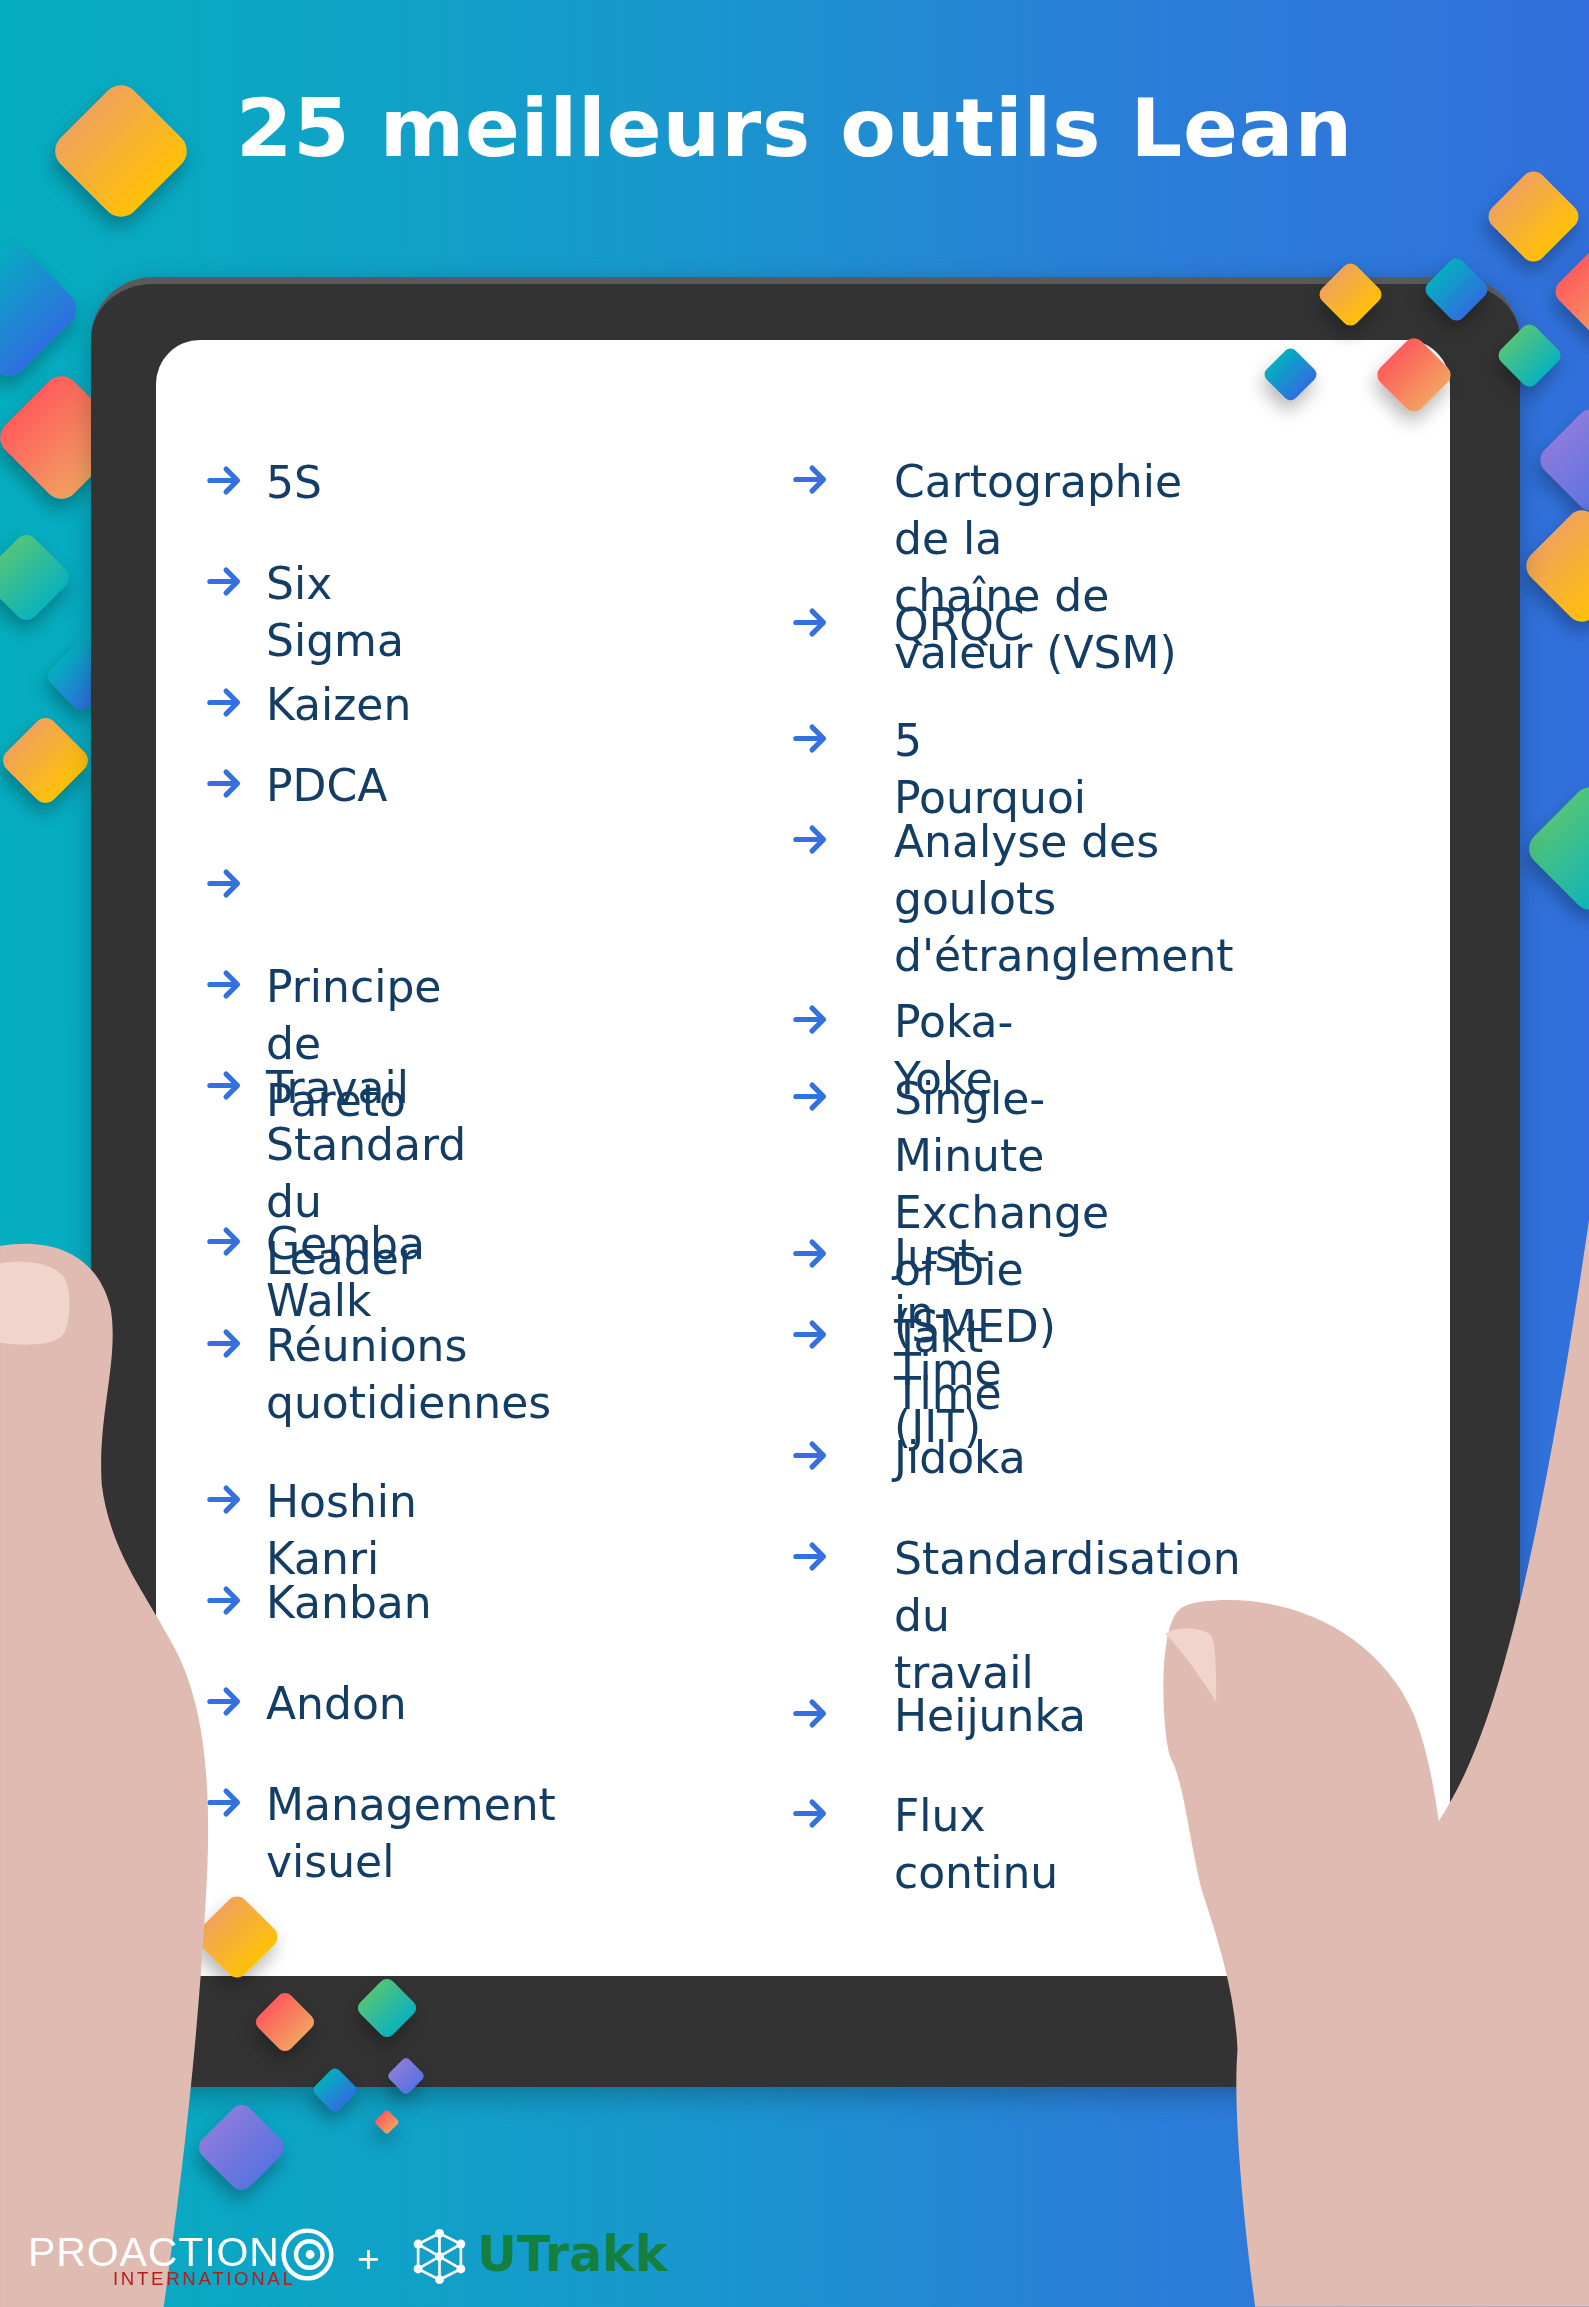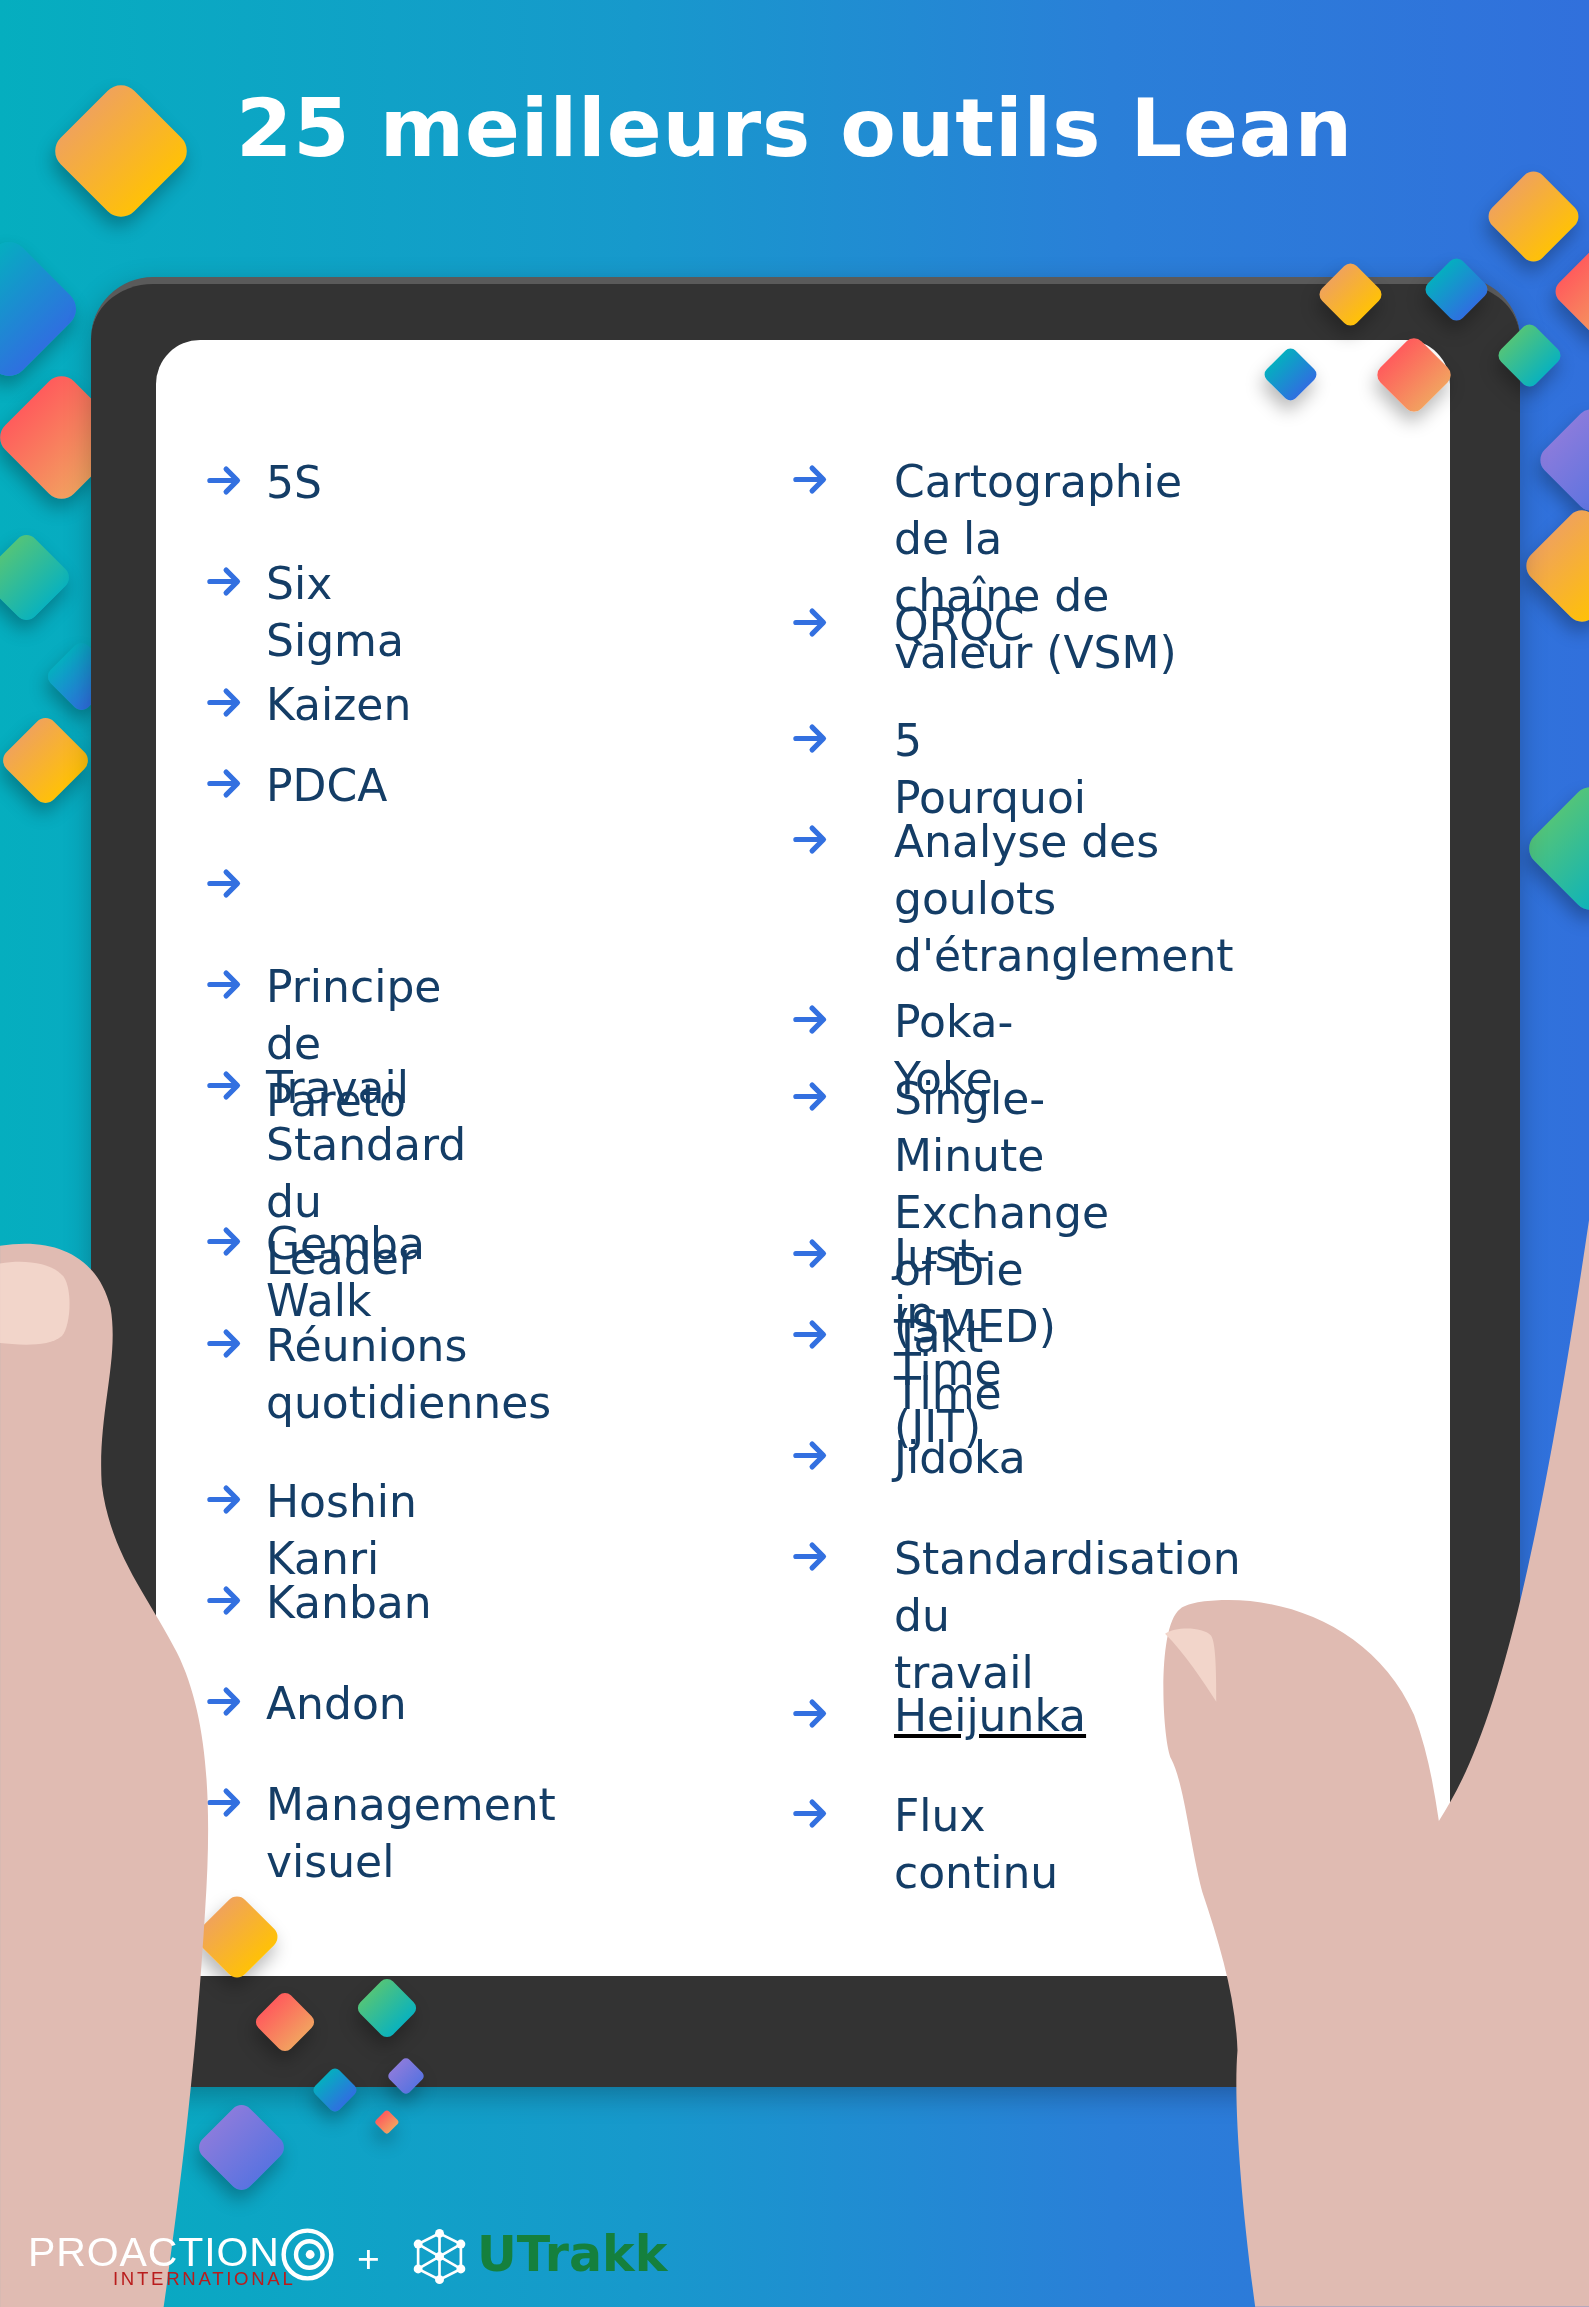--- a/index.html
+++ b/index.html
@@ -223,21 +223,21 @@
       </svg>
     <span class="label">Jidoka</span>
   </li>
   <li class="col-right" style="top:1530px;">
     <svg class="arrow" viewBox="0 0 24 24">
         <path d="M3 12h16M13 5l7 7-7 7" fill="none" stroke="#3370e0" stroke-width="3.2" stroke-linecap="round" stroke-linejoin="round"></path>
       </svg>
     <span class="label">Standardisation du
 travail</span>
   </li>
-  <li class="col-right" style="top:1687px;text-decoration:underline;">
+  <li class="col-right" style="top:1687px;">
     <svg class="arrow" viewBox="0 0 24 24">
         <path d="M3 12h16M13 5l7 7-7 7" fill="none" stroke="#3370e0" stroke-width="3.2" stroke-linecap="round" stroke-linejoin="round"></path>
       </svg>
     <span class="label">Heijunka</span>
   </li>
   <li class="col-right" style="top:1787px;">
     <svg class="arrow" viewBox="0 0 24 24">
         <path d="M3 12h16M13 5l7 7-7 7" fill="none" stroke="#3370e0" stroke-width="3.2" stroke-linecap="round" stroke-linejoin="round"></path>
       </svg>
     <span class="label">Flux continu</span>

